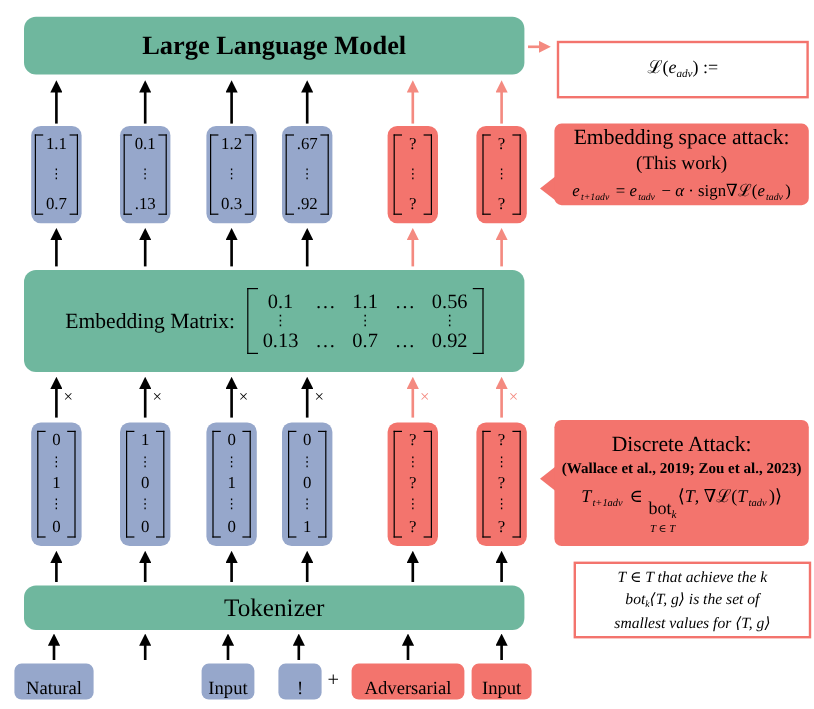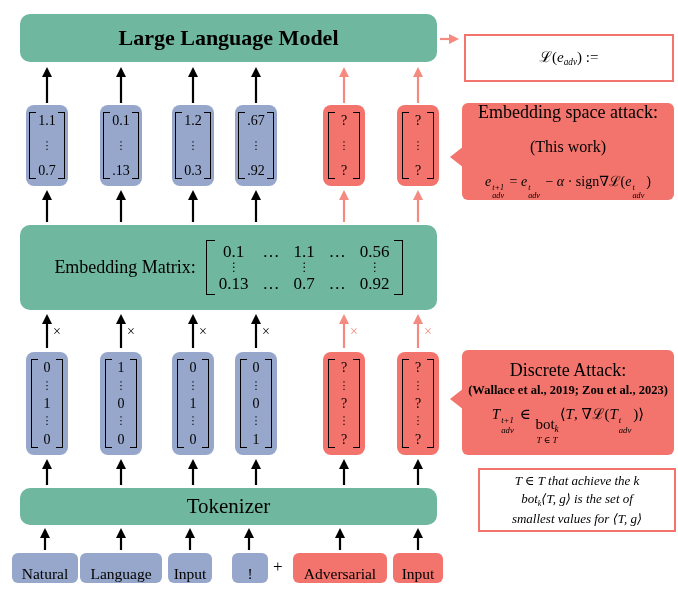--- a/index.html
+++ b/index.html
@@ -44,37 +44,37 @@
   .br-big{width:8px;flex:0 0 8px;}
 
   
   .token{position:absolute;top:553px;height:30px;border-radius:6px;display:flex;
          align-items:flex-end;justify-content:center;font-size:15.5px;z-index:2;}
   .plus{position:absolute;top:557px;font-size:17px;z-index:2;}
 
   
   .callout{position:absolute;left:462px;width:212px;background:#f3746d;border-radius:6px;
            display:flex;flex-direction:column;align-items:center;text-align:center;z-index:2;}
-  .callout.embatk{top:103px;height:97px;justify-content:center;gap:13px;}
+  .callout.embatk{top:103px;height:68px;justify-content:center;gap:1px;}
   .callout.disatk{top:350px;height:105px;justify-content:center;gap:2px;}
   .co-title{font-size:18px;line-height:1.2;}
   .co-sub{font-size:16px;line-height:1.2;}
   .co-cite{font-size:12.5px;font-weight:bold;line-height:1.2;}
   .co-formula{font-size:14px;margin-top:5px;line-height:1.2;}
   .callout.disatk .co-formula{font-size:15px;}
 
   
   .notebox{position:absolute;left:478px;top:468px;width:194px;height:60px;background:#fff;
            border:2px solid #f3746d;display:flex;flex-direction:column;align-items:center;
            justify-content:center;font-size:13px;font-style:italic;line-height:1.4;z-index:2;}
 
   
   .it{font-style:italic;}
   .sub{font-size:0.62em;vertical-align:-0.35em;font-style:italic;}
-  .stack{display:inline-flex;flex-direction:column;align-items:flex-start;font-size:0.58em;
+  .stack{display:inline-flex;flex-direction:row;align-items:flex-start;font-size:0.58em;
          line-height:1.05;vertical-align:-0.5em;font-style:italic;margin:4px 2px 0 1px;}
   .under{display:inline-flex;flex-direction:column;align-items:center;line-height:1;
          vertical-align:-0.65em;margin:0 1px;}
   .under-below{font-size:0.6em;font-style:italic;margin-top:2px;}
 
   
   .xsign{position:absolute;top:324px;font-size:14px;z-index:2;}
   .x-red{color:#f48a80;}
 </style>
 </head>
@@ -305,23 +305,20 @@
       <span class="br br-r"></span>
     </div>
 
   <div class="gbox tokenizer">
     <span>Tokenizer</span>
   </div>
 
   <div class="token blue" style="left:12px;width:66px">
       <span>Natural</span>
     </div>
-  <div class="token blue" style="left:80px;width:82px">
-      <span>Language</span>
-    </div>
   <div class="token blue" style="left:168px;width:44px">
       <span>Input</span>
     </div>
   <div class="token blue" style="left:232px;width:36px">
       <span>!</span>
     </div>
   <span class="plus" style="left:273px">+</span>
   <div class="token red" style="left:293px;width:94px">
       <span>Adversarial</span>
     </div>

